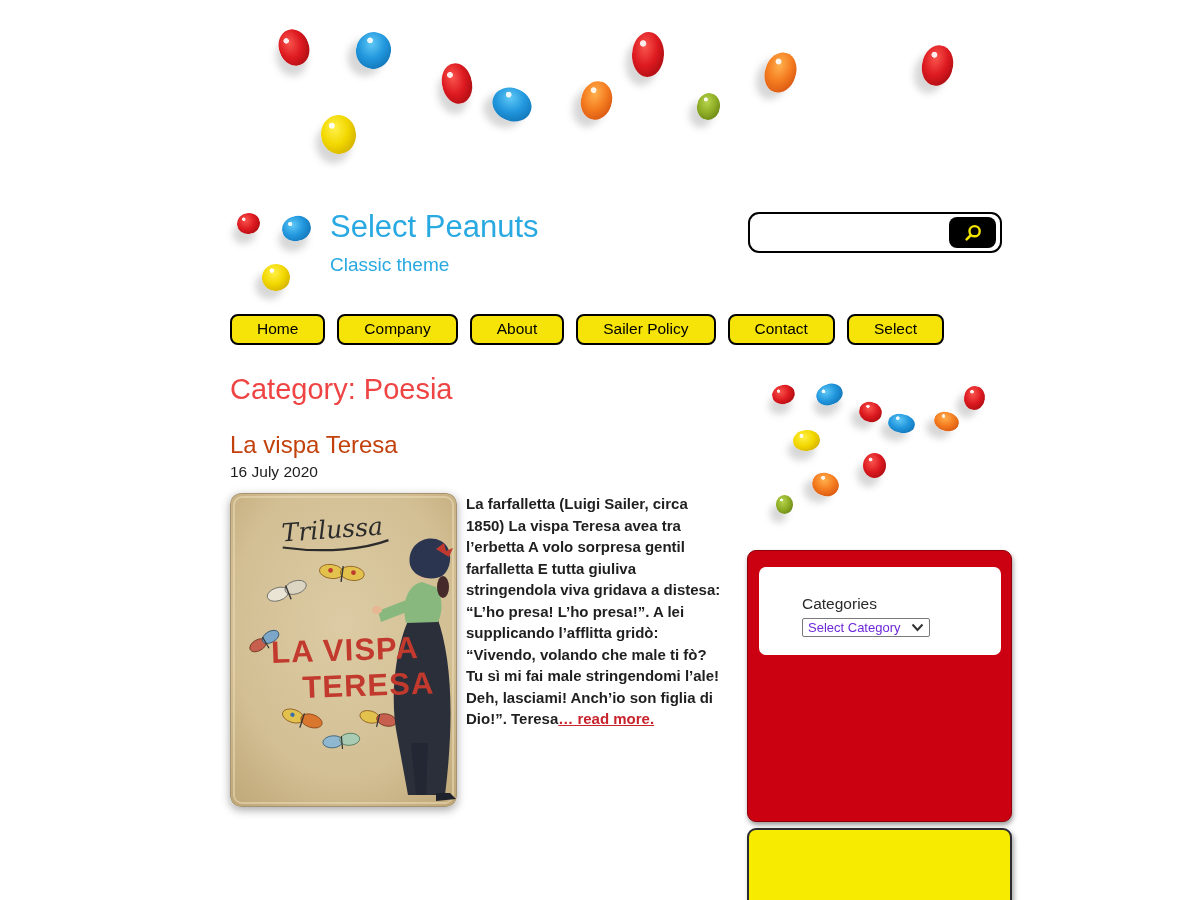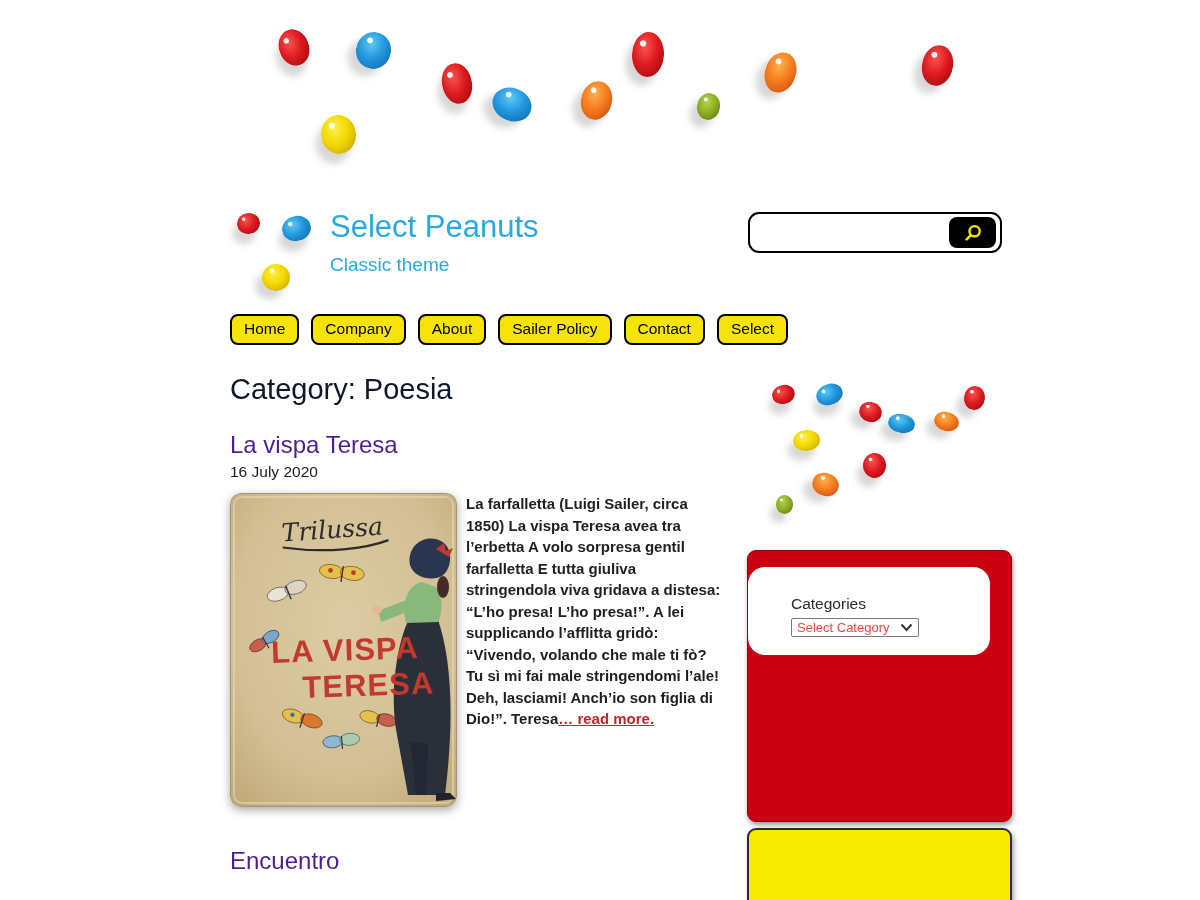--- a/index.html
+++ b/index.html
@@ -34,47 +34,47 @@
   .search-form{position:absolute;left:748px;top:212px;width:254px;height:41px;
     border:2px solid #000;border-radius:11px;background:#fff;box-sizing:border-box;}
   .search-input{position:absolute;left:10px;top:5px;width:175px;height:27px;border:none;outline:none;
     font-size:15px;font-family:"Liberation Sans",sans-serif;background:transparent;}
   .search-button{position:absolute;right:4px;top:3px;width:47px;height:31px;background:#000;
     border:none;border-radius:8px;cursor:pointer;display:flex;align-items:center;justify-content:center;}
 
   
   .main-nav{position:absolute;left:230px;top:314px;display:flex;gap:12px;}
   .nav-pill{display:inline-block;background:#F6E409;border:2px solid #000;border-radius:8px;
-    padding:4px 12px 5px;font-size:15.5px;color:#000;cursor:pointer;white-space:nowrap;}
+    padding:4px 25px 5px;font-size:15.5px;color:#000;cursor:pointer;white-space:nowrap;}
 
   
   .main-col{position:absolute;left:230px;top:372px;width:492px;}
-  .category-heading{margin:0;font-size:29px;line-height:34px;font-weight:500;color:#0f172a;}
+  .category-heading{margin:0;font-size:29px;line-height:34px;font-weight:500;color:#ef4444;}
   .post-title{margin:24px 0 0;font-size:24px;line-height:30px;font-weight:500;color:#C8232C;}
-  .post-title a{color:#4c1d95;}
+  .post-title a{color:#c2410c;}
   .post-date{margin:2px 0 0;font-size:15.5px;line-height:20px;font-weight:500;color:#1c1c1c;}
   .post-body{margin-top:11px;}
   .post-body::after{content:"";display:block;clear:both;}
   .cover{float:left;width:227px;height:314px;margin:0 9px 6px 0;border-radius:10px;
     box-shadow:0 3px 10px rgba(0,0,0,.35);overflow:hidden;cursor:pointer;}
   .excerpt{margin:0;font-size:15px;line-height:21.5px;color:#1f1f1f;font-weight:bold;}
   .read-more{color:#C8232C;text-decoration:underline;cursor:pointer;}
   .second-post{clear:left;padding-top:33px;}
   .second-post .post-title{margin-top:0;}
 
   
   .red-widget{position:absolute;left:747px;top:550px;width:265px;height:272px;background:#CB0010;
     border:1px solid #8e000c;border-radius:9px;box-sizing:border-box;box-shadow:1px 3px 5px rgba(0,0,0,.4);}
-  .red-widget-inner{position:absolute;left:0;top:16px;width:242px;height:88px;background:#fff;
-    border-radius:17px;box-sizing:border-box;padding:27px 14px 0 43px;}
+  .red-widget-inner{position:absolute;left:11px;top:16px;width:242px;height:88px;background:#fff;
+    border-radius:7px;box-sizing:border-box;padding:27px 14px 0 43px;}
   .widget-title{margin:0;font-size:15.5px;line-height:19px;color:#2a2a2a;}
   .select-box{margin-top:5px;width:128px;height:19px;border:1px solid #7a7a7a;border-radius:2px;
     background:#fff;display:flex;align-items:center;justify-content:space-between;
     padding:0 5px;box-sizing:border-box;cursor:pointer;}
-  .select-box span{font-size:13px;color:#ef4444;white-space:nowrap;}
+  .select-box span{font-size:13px;color:#6d28d9;white-space:nowrap;}
   .yellow-widget{position:absolute;left:747px;top:828px;width:265px;height:140px;background:#F7EB00;
     border:2px solid #2b2b33;border-radius:9px;box-sizing:border-box;box-shadow:2px 3px 5px rgba(0,0,0,.35);}
 </style>
 </head>
 <body>
 
 <div class="candy-layer">
     <span class="candy candy-red" style="left: 279px; top: 29px; width: 30px; height: 37px; transform: rotate(-20deg);"></span>
     <span class="candy candy-blue" style="left: 356px; top: 32px; width: 35px; height: 37px; transform: rotate(15deg);"></span>
     <span class="candy candy-red" style="left: 442px; top: 63px; width: 30px; height: 41px; transform: rotate(-12deg);"></span>
@@ -208,21 +208,20 @@
             <text x="42" y="168" font-family="Liberation Sans, sans-serif" font-weight="bold" font-size="31" fill="#c2392e" letter-spacing="1">LA VISPA</text>
             <text x="72" y="204" font-family="Liberation Sans, sans-serif" font-weight="bold" font-size="31" fill="#c2392e" letter-spacing="1">TERESA</text>
           </g>
         </svg>
       </figure>
       <p class="excerpt"><span>La farfalletta (Luigi Sailer, circa 1850) La vispa Teresa avea tra l’erbetta A volo sorpresa gentil farfalletta E tutta giuliva stringendola viva gridava a distesa: “L’ho presa! L’ho presa!”. A lei supplicando l’afflitta gridò: “Vivendo, volando che male ti fò? Tu sì mi fai male stringendomi l’ale! Deh, lasciami! Anch’io son figlia di Dio!”. Teresa</span><a class="read-more">… read more.</a></p>
     </div>
   </article>
 
   <article class="second-post">
-    <h2 class="post-title"><a>Encuentro</a></h2>
   </article>
 </main>
 
 <aside>
   <div class="red-widget">
     <div class="red-widget-inner">
       <p class="widget-title">Categories</p>
       <div class="select-box">
         <span>Select Category</span>
         <span style="display:flex;">

